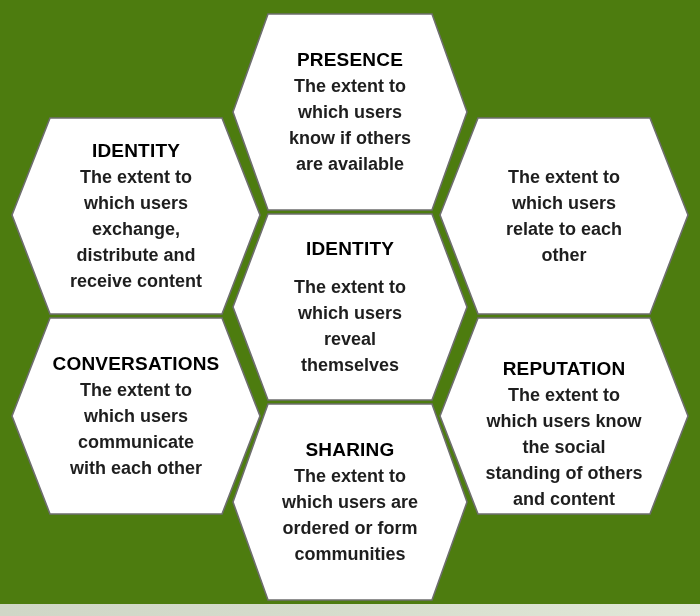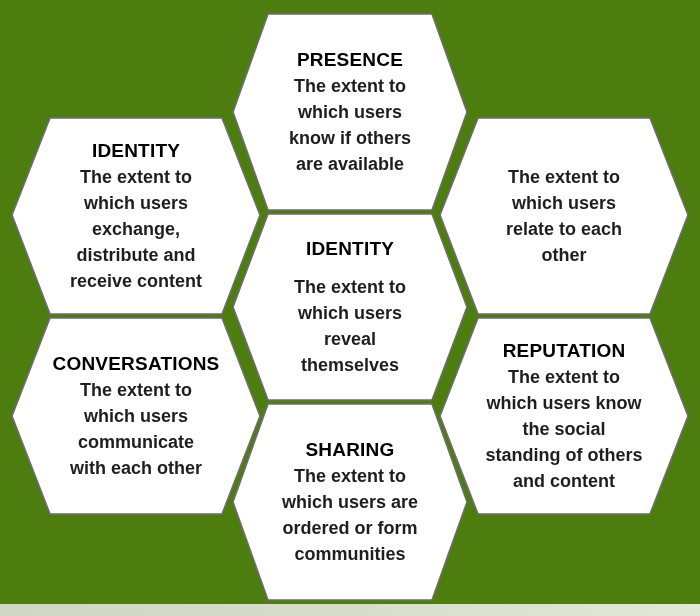--- a/index.html
+++ b/index.html
@@ -49,21 +49,21 @@
     color: #1e1e1e;
     line-height: 26px;
     white-space: pre-line;
     text-align: center;
   }
   .cell-presence      { left: 245px; top: 14px;  height: 196px; }
   .cell-sharing       { left: 31px;  top: 118px; height: 196px; }
   .cell-relationships { left: 459px; top: 118px; height: 196px; }
   .cell-identity      { left: 245px; top: 214px; height: 186px; gap: 12px; }
   .cell-conversations { left: 31px;  top: 316px; height: 200px; }
-  .cell-reputation    { left: 459px; top: 318px; height: 196px; }
+  .cell-reputation    { left: 459px; top: 336px; height: 196px; }
   .cell-groups        { left: 245px; top: 404px; height: 196px; }
   .scan-strip {
     position: absolute;
     left: 0;
     bottom: 0;
     width: 100%;
     height: 12px;
     background: linear-gradient(to right, #e7e7e7 0%, #ededed 45%, #f6f6f6 80%, #fbfbfb 100%);
     opacity: 0.85;
   }

